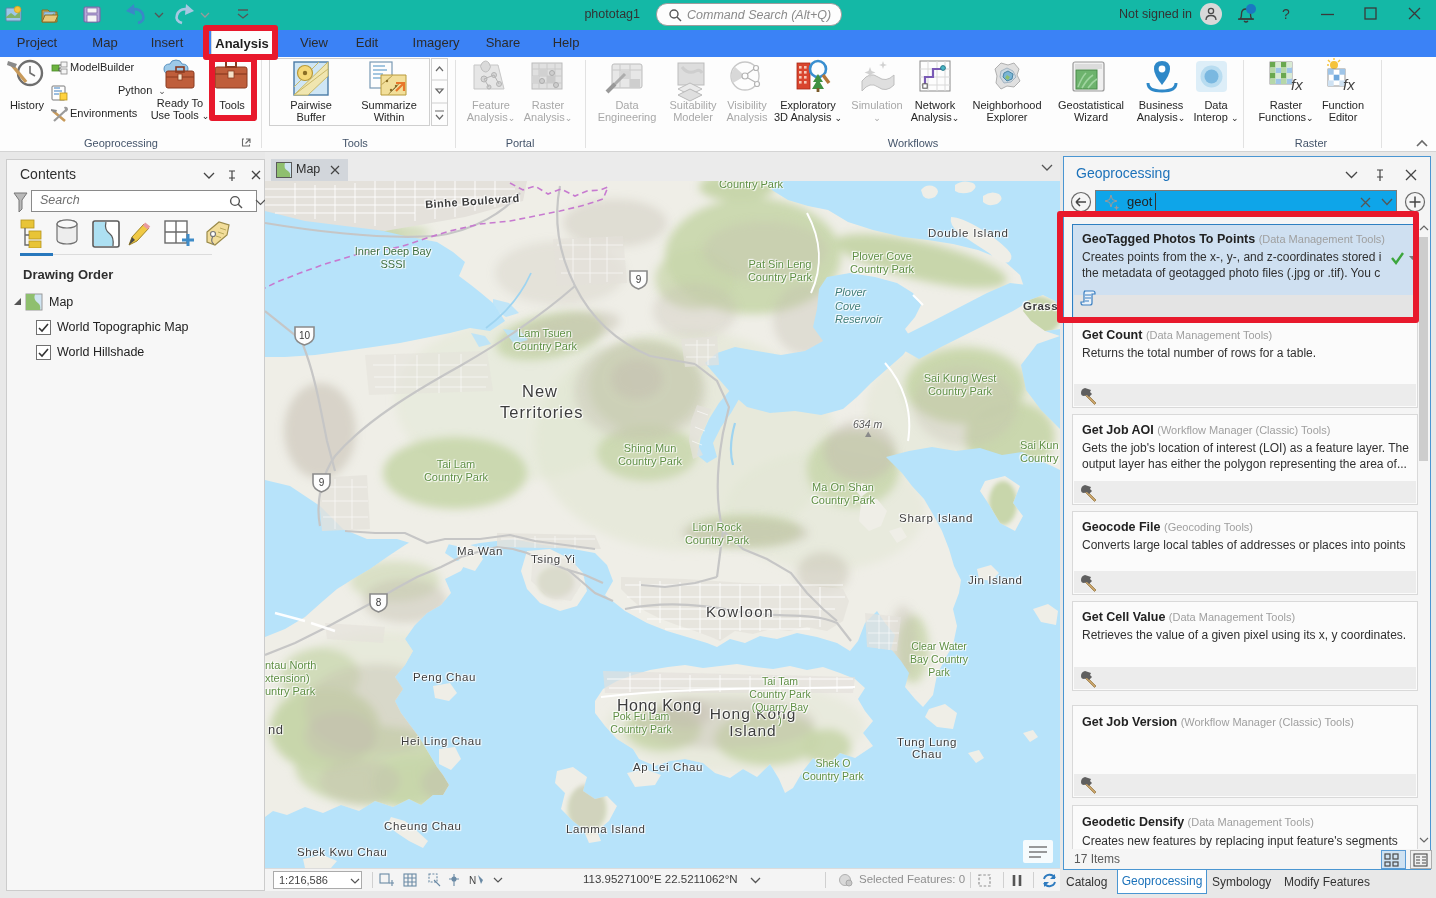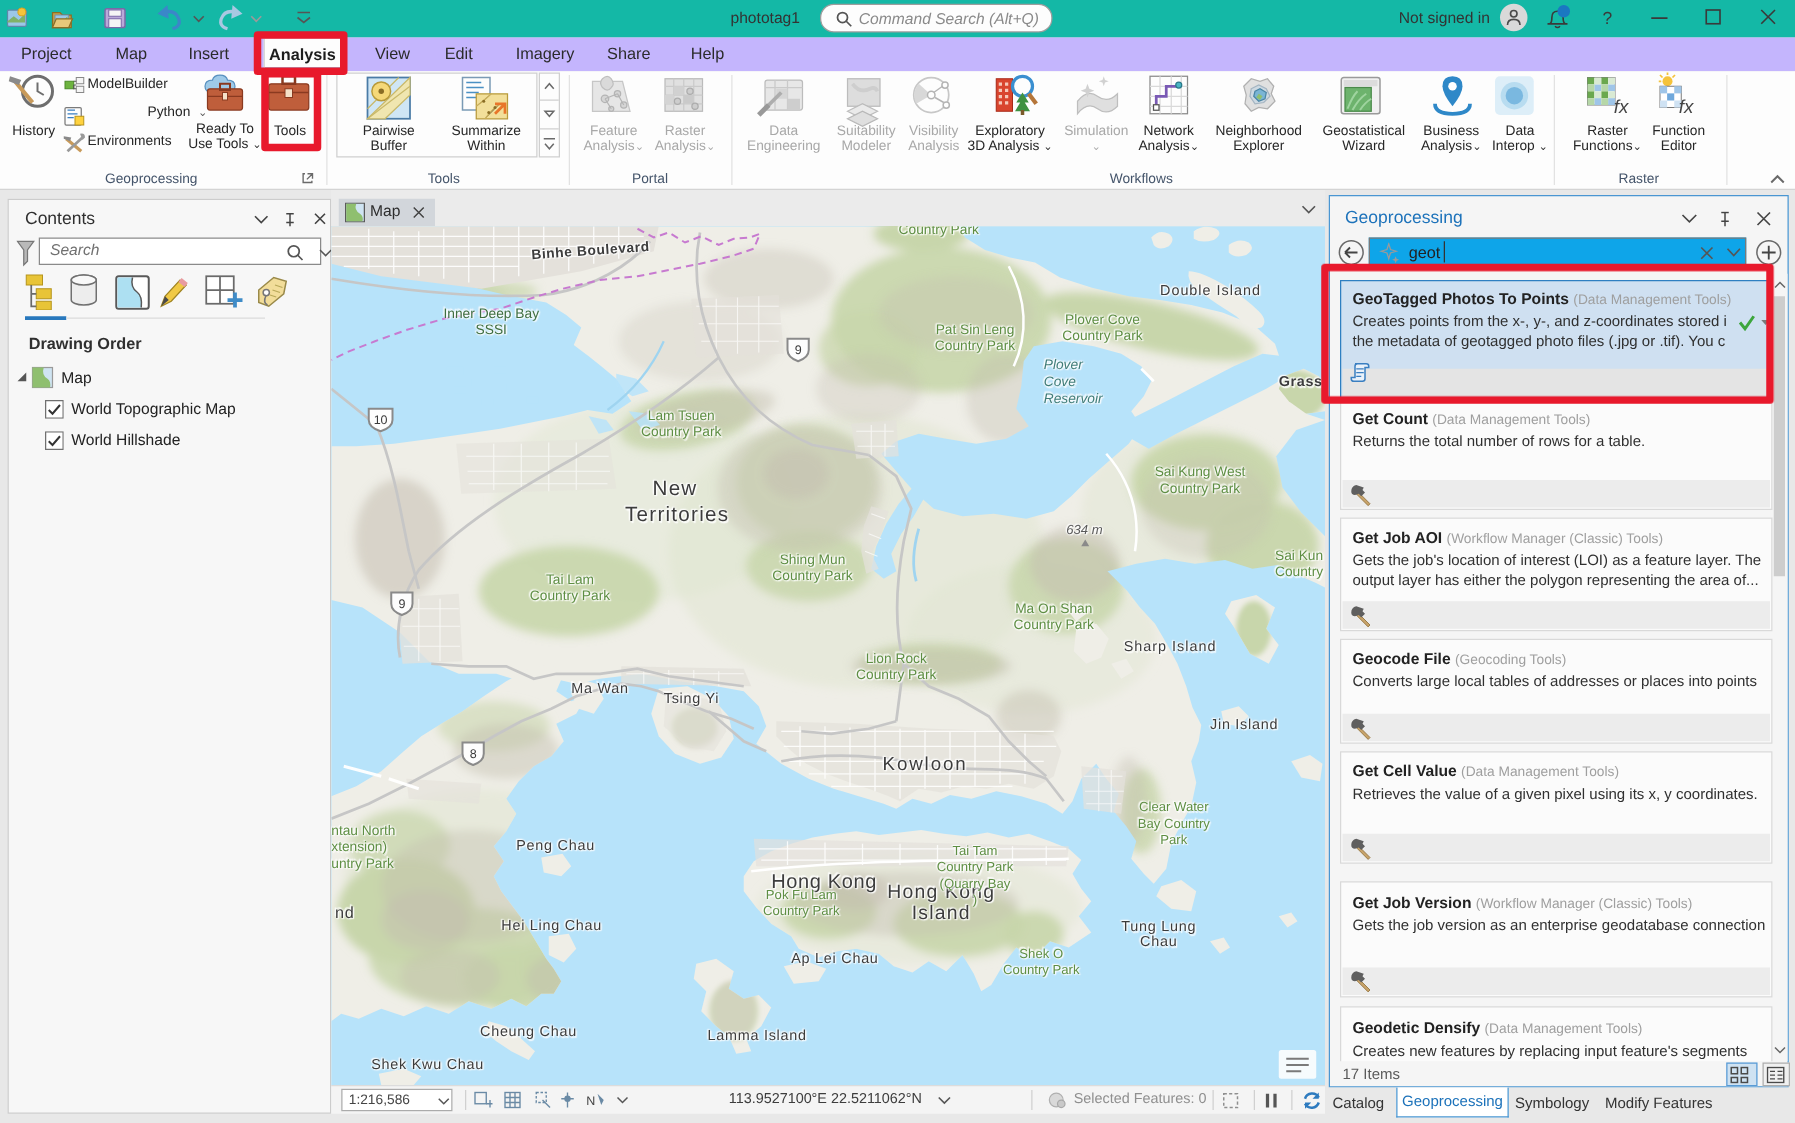--- a/index.html
+++ b/index.html
@@ -1,21 +1,21 @@
 <!DOCTYPE html>
 <html><head>
 <meta charset="utf-8">
 <style>
   * { margin:0; padding:0; box-sizing:border-box; }
   html,body { width:1436px; height:898px; overflow:hidden; font-family:"Liberation Sans", sans-serif; background:#e8e8e8; }
   .abs { position:absolute; }
   #app { position:relative; width:1436px; height:898px; }
   
   #titlebar { position:absolute; left:0; top:0; width:1436px; height:30px; background:#14b8a6; }
-  #tabrow { position:absolute; left:0; top:30px; width:1436px; height:27px; background:#c4b5fd; font-size:13px; color:#2b2b2b; }
+  #tabrow { position:absolute; left:0; top:30px; width:1436px; height:27px; background:#3b82f6; font-size:13px; color:#2b2b2b; }
   .rtab { position:absolute; top:0; height:27px; line-height:26px; text-align:center; }
   #ribbon { position:absolute; left:0; top:57px; width:1436px; height:95px; background:#fdfdfd; border-bottom:1px solid #d4d4d4; }
   .gsep { position:absolute; top:3px; width:1px; height:88px; background:#e2e2e2; }
   .glabel { position:absolute; top:80px; font-size:11px; color:#44546a; text-align:center; width:120px; }
   .btnlabel { position:absolute; font-size:11px; color:#262626; text-align:center; line-height:12px; white-space:nowrap; }
   .btnlabel.dis { color:#a8a8a8; }
   .smalltxt { position:absolute; font-size:11px; color:#262626; white-space:nowrap; }
   
   #leftpanel { position:absolute; left:6px; top:159px; width:259px; height:732px; background:#f7f7f7; border:1px solid #cccccc; }
   #rightpanel { position:absolute; left:1063px; top:156px; width:368px; height:714px; background:#f5f5f5; border:1px solid #4a96d2; }
@@ -826,21 +826,20 @@
         <div class="carddesc" style="top:26px;width:334px;">Retrieves the value of a given pixel using its x, y coordinates.</div>
         <div class="cardfoot"></div>
         <svg class="abs" style="left:7px;top:68px" width="18" height="18" viewBox="0 0 18 18">
             <path d="M6 6 L16 16 14.5 17.5 5 8" fill="#c8a36a" stroke="#9a7d4a" stroke-width="0.8"></path>
             <path d="M1 6 q0 -4 4 -5 l6 2 -1 2 2 2 -3 3 -2 -2 -3 1 q-3 0 -3 -3" fill="#5f5f5f"></path>
           </svg>
       </div>
 
       <div class="card" style="top:486px;height:93px;">
         <div class="cardtitle" style="top:9px;">Get Job Version <span class="cardcat">(Workflow Manager (Classic) Tools)</span></div>
-        <div class="carddesc" style="top:27px;width:334px;">Gets the job version as an enterprise geodatabase connection</div>
         <div class="cardfoot"></div>
         <svg class="abs" style="left:7px;top:70px" width="18" height="18" viewBox="0 0 18 18">
             <path d="M6 6 L16 16 14.5 17.5 5 8" fill="#c8a36a" stroke="#9a7d4a" stroke-width="0.8"></path>
             <path d="M1 6 q0 -4 4 -5 l6 2 -1 2 2 2 -3 3 -2 -2 -3 1 q-3 0 -3 -3" fill="#5f5f5f"></path>
           </svg>
       </div>
 
       <div class="card" style="top:586px;height:60px;">
         <div class="cardtitle" style="top:9px;">Geodetic Densify <span class="cardcat">(Data Management Tools)</span></div>
         <div class="carddesc" style="top:28px;width:334px;">Creates new features by replacing input feature's segments</div>

